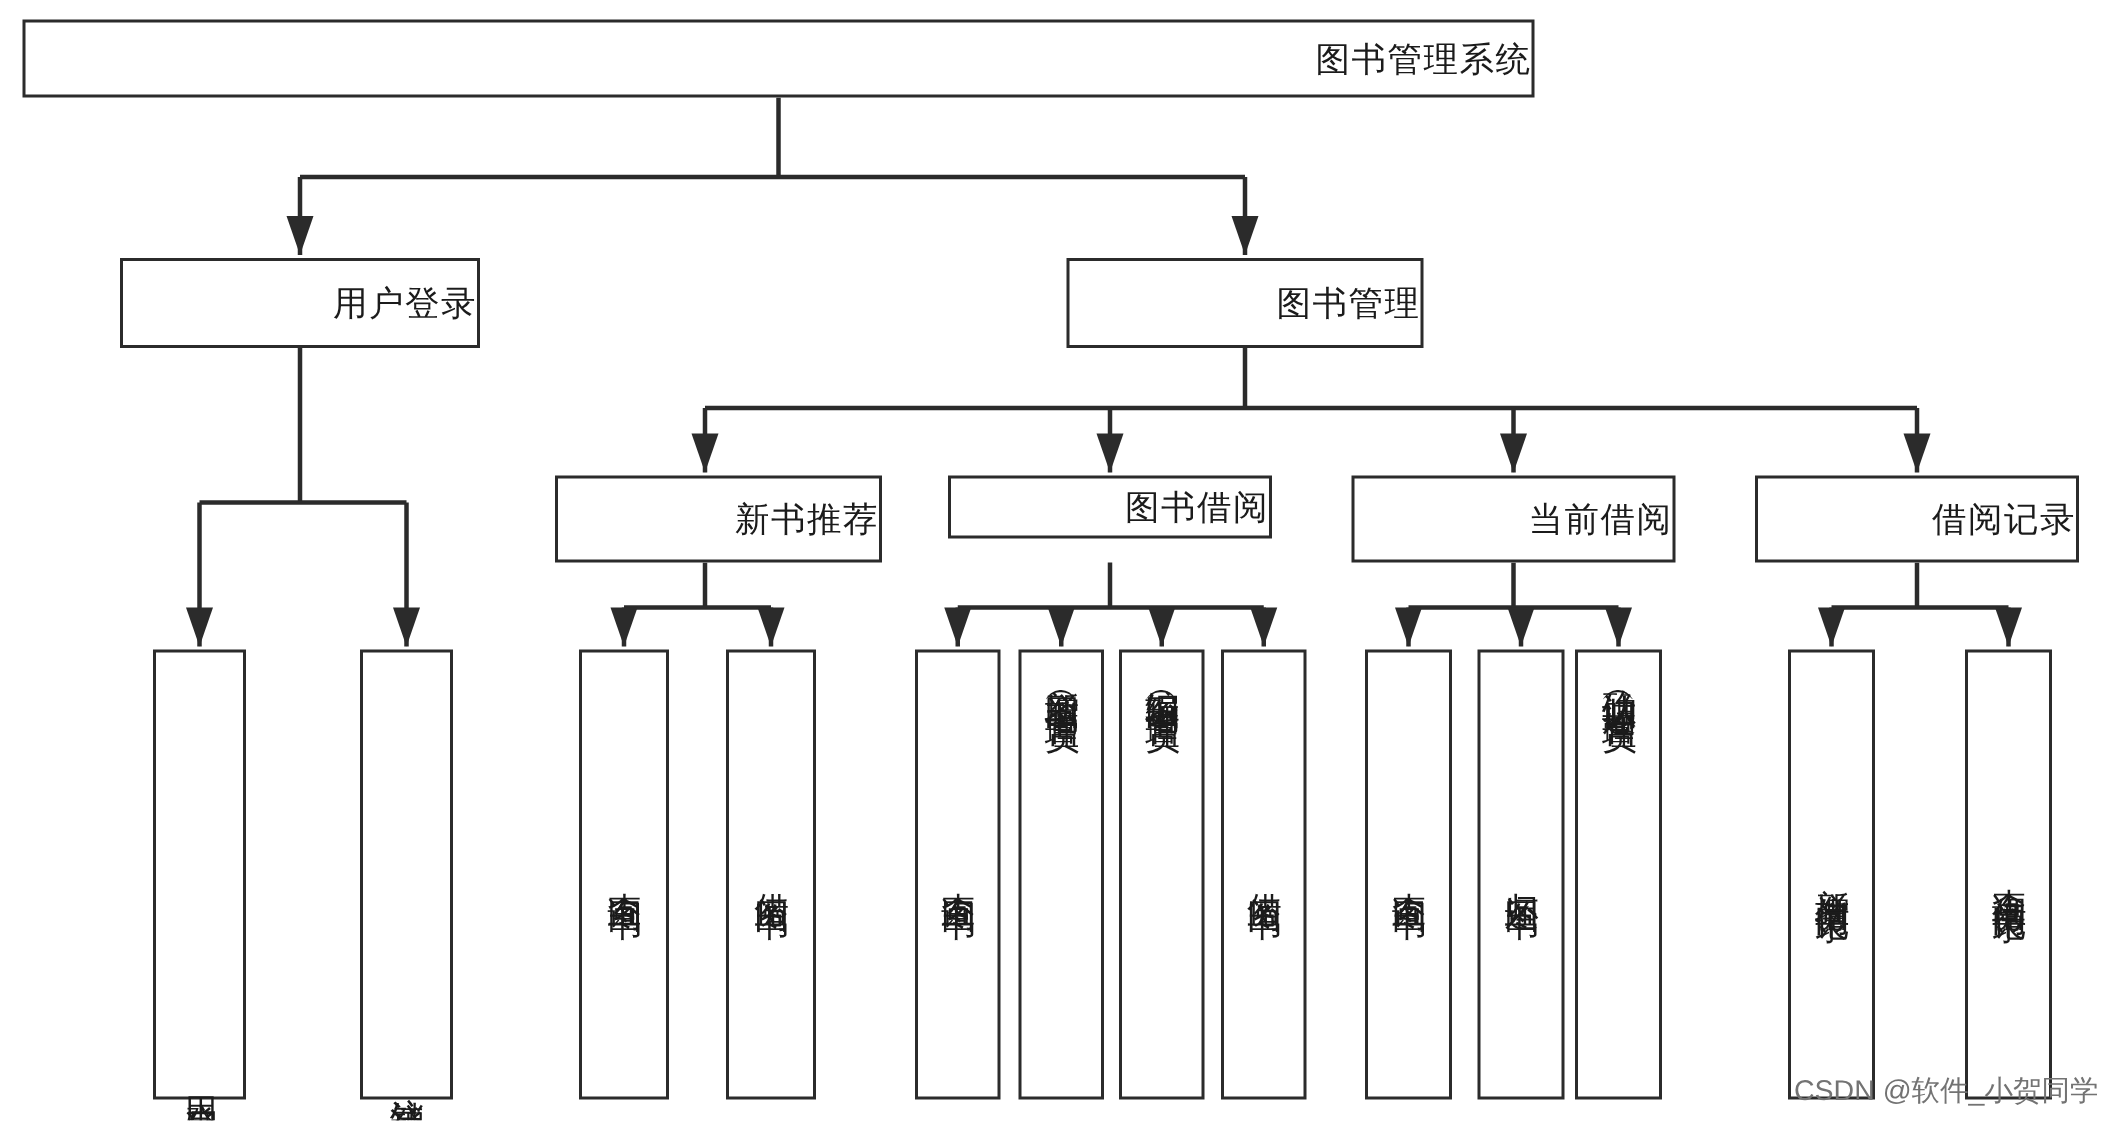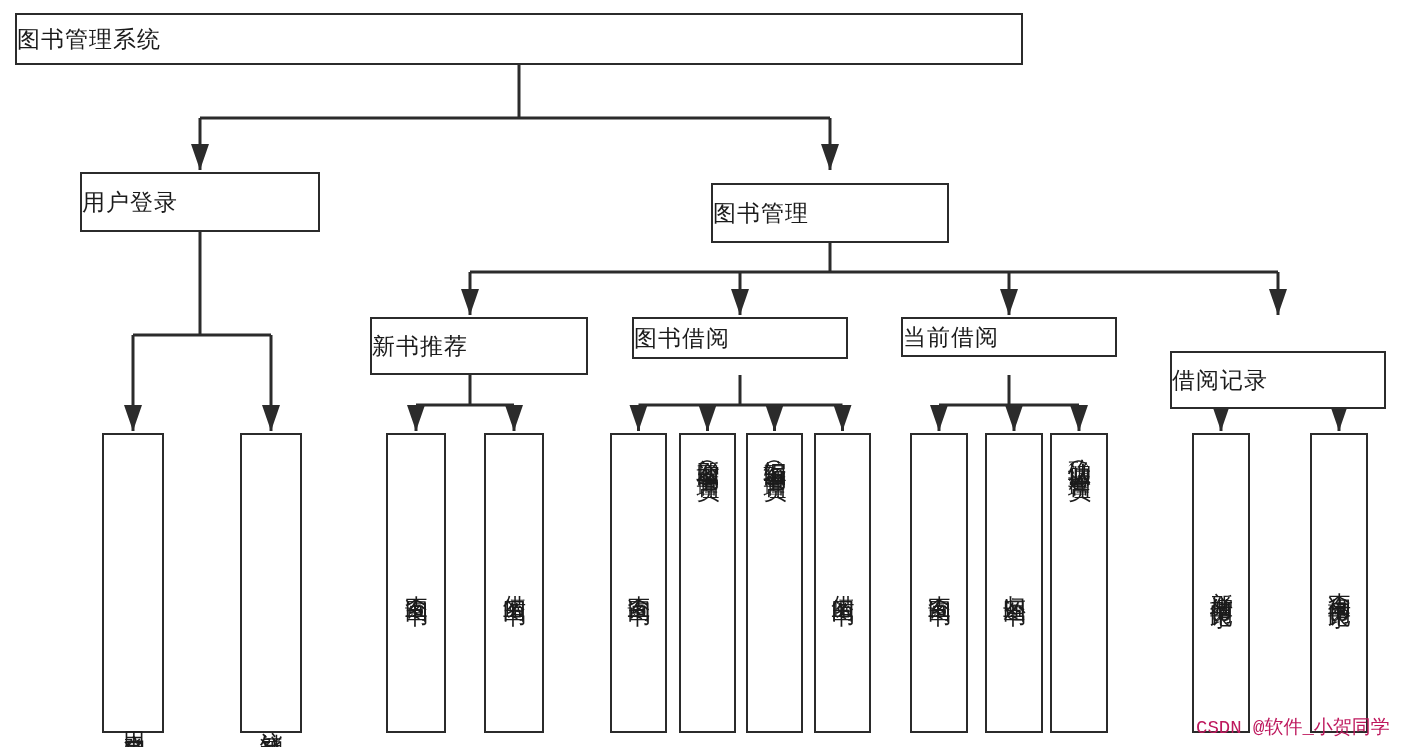--- a/index.html
+++ b/index.html
@@ -26,21 +26,21 @@
     height: 747px;
     pointer-events: none;
   }
   .node {
     position: absolute;
     box-sizing: border-box;
     background: #ffffff;
     border: 2px solid #2b2b2b;
     display: flex;
     align-items: center;
-    justify-content: flex-start;
+    justify-content: flex-end;
   }
   .node.horiz .node-label {
     writing-mode: horizontal-tb;
     font-size: 23px;
     line-height: 1.15;
     color: #1b1b1b;
     letter-spacing: 1px;
     white-space: nowrap;
   }
   .node.vert {
@@ -64,24 +64,23 @@
   }
   .node.vert.anchor-top {
     align-items: flex-start;
   }
   .node.vert.anchor-top .node-label {
     margin-top: 6px;
   }
   .watermark {
     position: absolute;
     font-size: 19px;
-    color: #be185d;
+    color: #737373;
     white-space: nowrap;
     user-select: none;
-    font-family: Liberation Mono, monospace;
   }
 </style>
 </head>
 <body>
 
 <div id="diagram-root">
 
   <svg class="connectors" viewBox="0 0 1405 747" xmlns="http://www.w3.org/2000/svg">
     <g id="edge-layer" stroke="#2b2b2b" stroke-width="3" fill="none">
         <line x1="519" y1="65" x2="519" y2="118"></line>
@@ -141,33 +140,33 @@
       </g>
   </svg>
 
   <div id="node-layer">
       <div class="node horiz" style="left: 15px; top: 13px; width: 1008px; height: 52px;">
         <span class="node-label">图书管理系统</span>
       </div>
       <div class="node horiz" style="left: 80px; top: 172px; width: 240px; height: 60px;">
         <span class="node-label">用户登录</span>
       </div>
-      <div class="node horiz" style="left: 711px; top: 172px; width: 238px; height: 60px; margin-top: 11px;">
+      <div class="node horiz" style="left: 711px; top: 172px; width: 238px; height: 60px;">
         <span class="node-label">图书管理</span>
       </div>
       <div class="node horiz" style="left: 370px; top: 317px; width: 218px; height: 58px;">
         <span class="node-label">新书推荐</span>
       </div>
       <div class="node horiz" style="left: 632px; top: 317px; width: 216px; height: 42px;">
         <span class="node-label">图书借阅</span>
       </div>
-      <div class="node horiz" style="left: 901px; top: 317px; width: 216px; height: 40px;">
+      <div class="node horiz" style="left: 901px; top: 317px; width: 216px; height: 58px;">
         <span class="node-label">当前借阅</span>
       </div>
-      <div class="node horiz" style="left: 1170px; top: 317px; width: 216px; height: 58px; margin-top: 34px;">
+      <div class="node horiz" style="left: 1170px; top: 317px; width: 216px; height: 58px;">
         <span class="node-label">借阅记录</span>
       </div>
       <div class="node vert anchor-bottom" style="left: 102px; top: 433px; width: 62px; height: 300px;">
         <span class="node-label">用户登录</span>
       </div>
       <div class="node vert anchor-bottom" style="left: 240px; top: 433px; width: 62px; height: 300px;">
         <span class="node-label">注销登录</span>
       </div>
       <div class="node vert" style="left: 386px; top: 433px; width: 60px; height: 300px;">
         <span class="node-label">查询图书</span>

